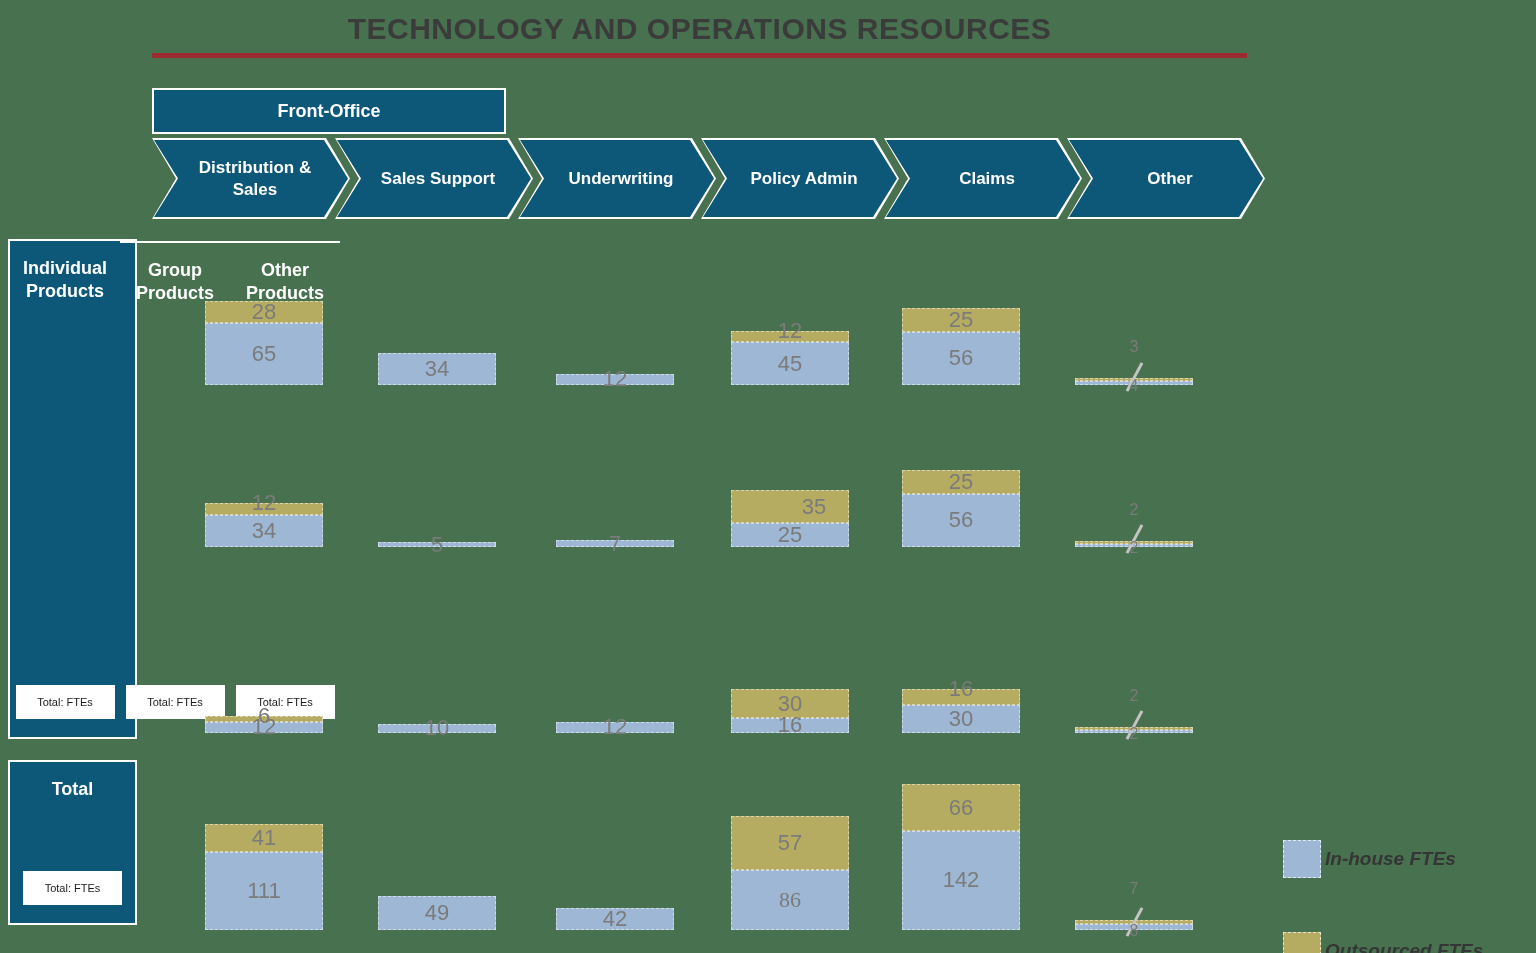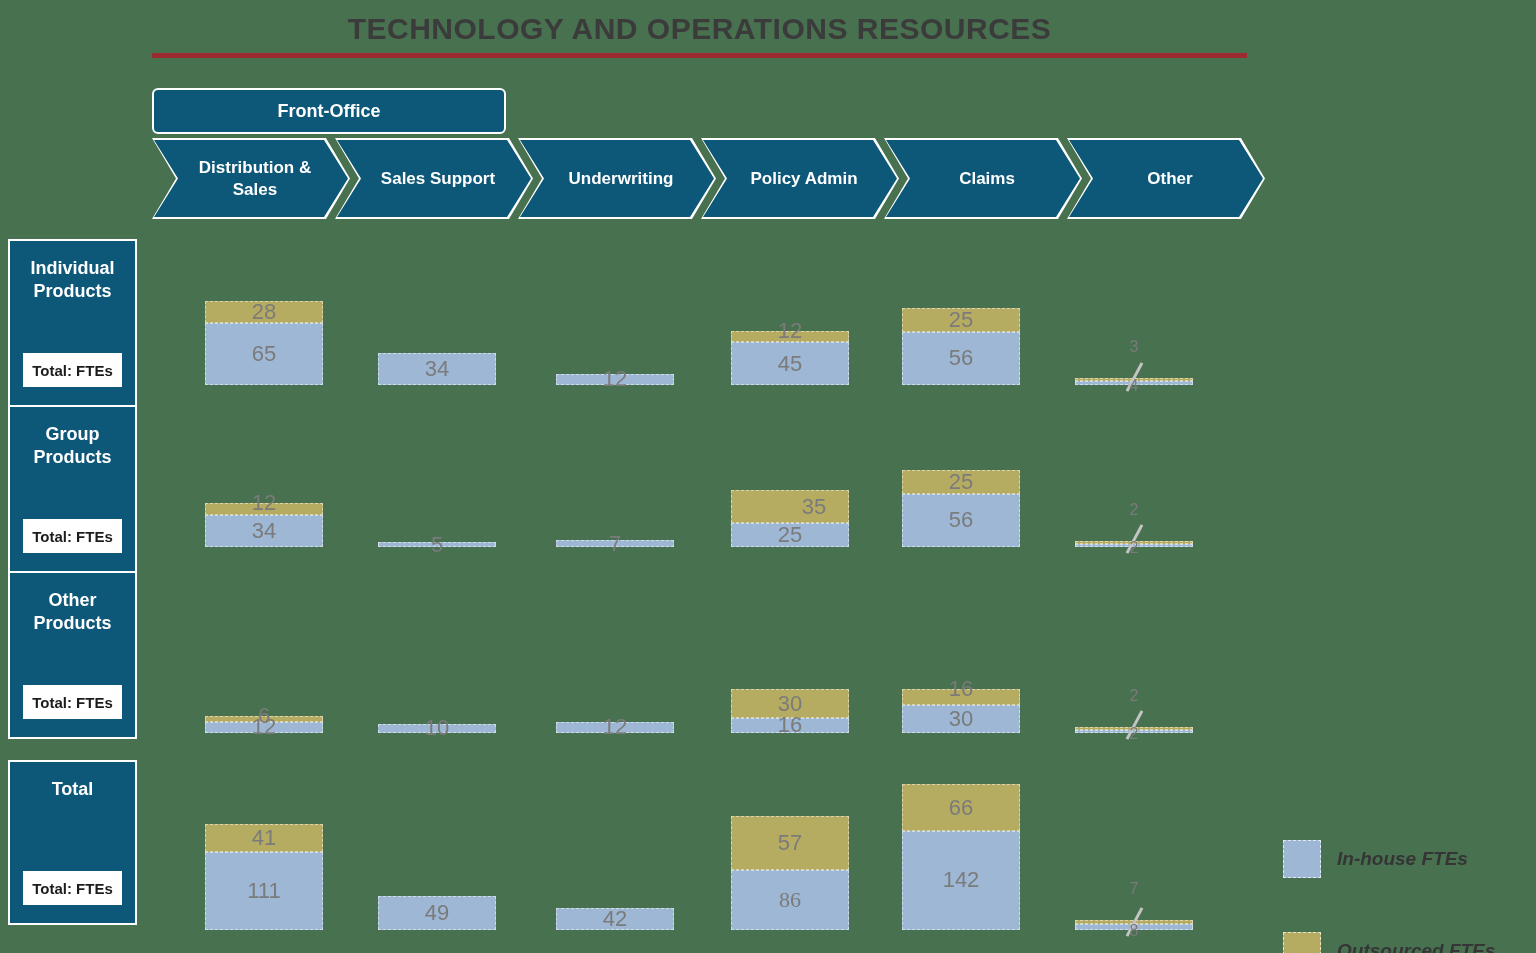--- a/index.html
+++ b/index.html
@@ -19,53 +19,53 @@
         color:#fff; font-weight:bold; font-size:18px;}
 
   .chev{position:absolute; top:138px; height:81px; background:#fff;
         clip-path:polygon(0 0, calc(100% - 24px) 0, 100% 50%, calc(100% - 24px) 100%, 0 100%, 24px 50%);}
   .chev-in{position:absolute; inset:2px; background:var(--blue);
         clip-path:polygon(0 0, calc(100% - 24px) 0, 100% 50%, calc(100% - 24px) 100%, 0 100%, 24px 50%);
         display:flex; align-items:center; justify-content:center; text-align:center;
         padding:0 18px 0 26px; color:#fff; font-weight:bold; font-size:17px; line-height:1.25;}
 
   .sidebox{position:absolute; left:8px; width:129px; background:var(--blue);
-           border:2px solid #fff; display:flex; flex-direction:column;}
+           border:2px solid #fff; display:flex; }
   .sect{flex:1; display:flex; flex-direction:column; align-items:center;}
   .sect + .sect{border-top:2px solid #fff;}
   .sect-title{padding-top:16px; color:#fff; font-weight:bold; font-size:18px;
               line-height:1.3; text-align:center; width:110px;}
   .fte-box{margin-top:auto; margin-bottom:18px; width:99px; height:34px; background:#fff;
-           color:#1c1c1c; font-weight:bold; font-size:15px; display:flex;
+           color:#1c1c1c; font-weight:normal; font-size:11px; display:flex;
            align-items:center; justify-content:center;}
 
   .bars{position:absolute; inset:0;}
   .cell{position:absolute;}
   .seg{position:absolute; left:0; width:100%; outline:1px dashed rgba(255,255,255,.5); outline-offset:-1px;}
   .seg.b{background:var(--barblue);}
   .seg.g{background:var(--bargold);}
   .vlab{position:absolute; left:0; width:100%; text-align:center; color:var(--valc);
         font-size:22px; line-height:26px; height:26px;}
   .vlab.small{font-size:16px; line-height:18px; height:18px;}
   .leader{position:absolute; width:3px; height:32px; background:#c4c4c4; left:calc(50% - 1px);
           bottom:-8px; transform:rotate(28deg);}
 
-  .legend-item{position:absolute; display:flex; align-items:center; gap:16px;}
+  .legend-item{position:absolute; display:flex; align-items:center; gap:4px;}
   .swatch{width:38px; height:38px; outline:1px dashed rgba(255,255,255,.7); outline-offset:-1px;}
   .legend-label{font-size:19px; font-weight:bold; font-style:italic; color:#353535;}
 </style>
 </head>
 <body>
 
 <div class="canvas">
 
   <div class="title">TECHNOLOGY AND OPERATIONS RESOURCES</div>
   <div class="rule"></div>
 
-  <div class="band" style="left:152px; width:354px;border-radius:6px;">
+  <div class="band" style="left:152px; width:354px;">
     <span>Front-Office</span>
   </div>
 
   <div>
     <div class="chev" style="left:152px; width:198px;">
       <div class="chev-in">
           <span>Distribution &amp; Sales</span>
         </div>
     </div>
     <div class="chev" style="left:335px; width:198px;">

